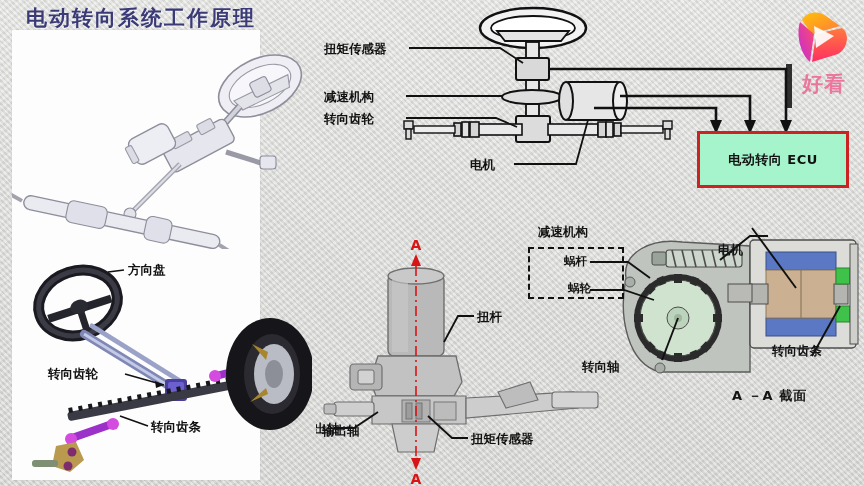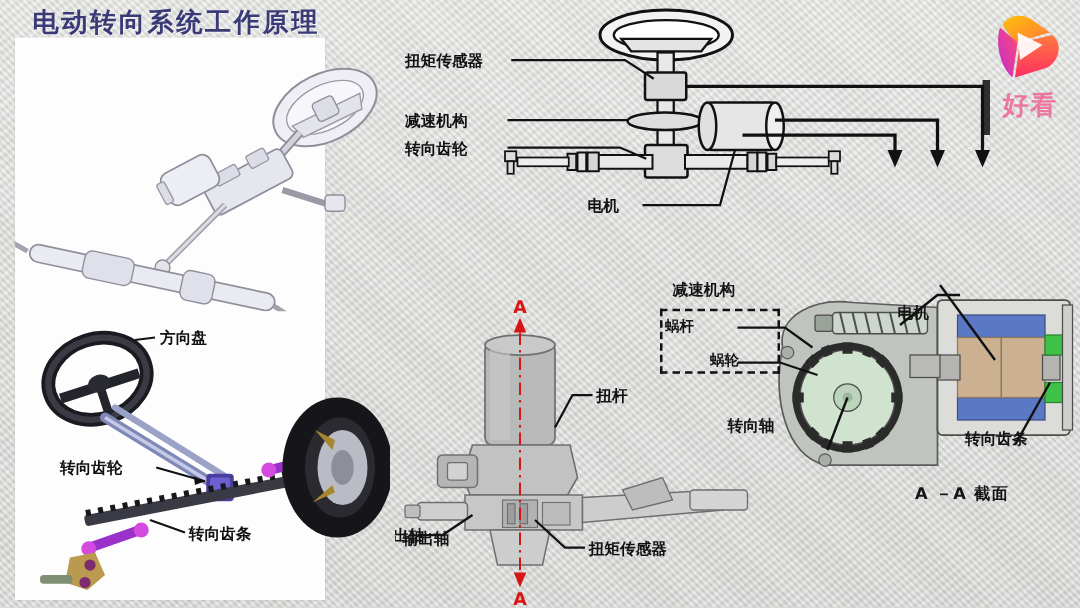--- a/index.html
+++ b/index.html
@@ -249,20 +249,23 @@
       <path d="M196,164 L258,164 L270,120"></path>
     </g>
     <g fill="#111" font-family="DejaVu Sans, Liberation Sans, sans-serif" font-size="12.5" font-weight="bold">
       <text x="6" y="53">扭矩传感器</text>
       <text x="6" y="101">减速机构</text>
       <text x="6" y="123">转向齿轮</text>
       <text x="152" y="169">电机</text>
     </g>
   </svg>
 
+  <div class="abs" id="ecu">
+    <span id="ecu-text">电动转向 ECU</span>
+  </div>
 
   <svg class="abs" style="left:316px;top:232px" width="300" height="254" viewBox="0 0 300 254">
 
     <g>
       <rect x="72" y="42" width="56" height="82" rx="6" fill="#b9b9b9" stroke="#6f6f6f" stroke-width="1.4"></rect>
       <ellipse cx="100" cy="44" rx="28" ry="8" fill="#c9c9c9" stroke="#6f6f6f" stroke-width="1.4"></ellipse>
       <rect x="76" y="46" width="16" height="74" fill="#c9c9c9" opacity=".6"></rect>
     </g>
 
     <g>
@@ -374,27 +377,27 @@
 
     <g stroke="#111" stroke-width="1.9" fill="none">
       <path d="M120,38 L150,14 L168,14"></path>
       <path d="M196,66 L152,6"></path>
       <path d="M240,84 L212,134"></path>
       <path d="M78,96 L62,138"></path>
     </g>
   </svg>
 
   <div class="abs lbl" style="left:718px;top:244px">电机</div>
-  <div class="abs lbl" style="left:582px;top:335px">转向轴</div>
+  <div class="abs lbl" style="left:582px;top:361px">转向轴</div>
   <div class="abs lbl" style="left:772px;top:345px">转向齿条</div>
   <div class="abs lbl" style="left:732px;top:389px;font-size:13px;letter-spacing:1px">A －A 截面</div>
 
   <div class="abs lbl" style="left:538px;top:226px">减速机构</div>
   <div class="abs" id="reducer-box"></div>
-  <div class="abs lbl lbl-sm" style="left:532px;top:256px">蜗杆</div>
+  <div class="abs lbl lbl-sm" style="left:564px;top:256px">蜗杆</div>
   <div class="abs lbl lbl-sm" style="left:568px;top:283px">蜗轮</div>
   <svg class="abs" style="left:584px;top:248px" width="80" height="60" viewBox="0 0 80 60">
     <g stroke="#111" stroke-width="1.8" fill="none">
       <path d="M6,14 L44,14 L66,30"></path>
       <path d="M6,42 L40,42 L70,52"></path>
     </g>
   </svg>
 
   <div class="abs" id="wm">
     <svg width="68" height="66" viewBox="0 0 68 66">

